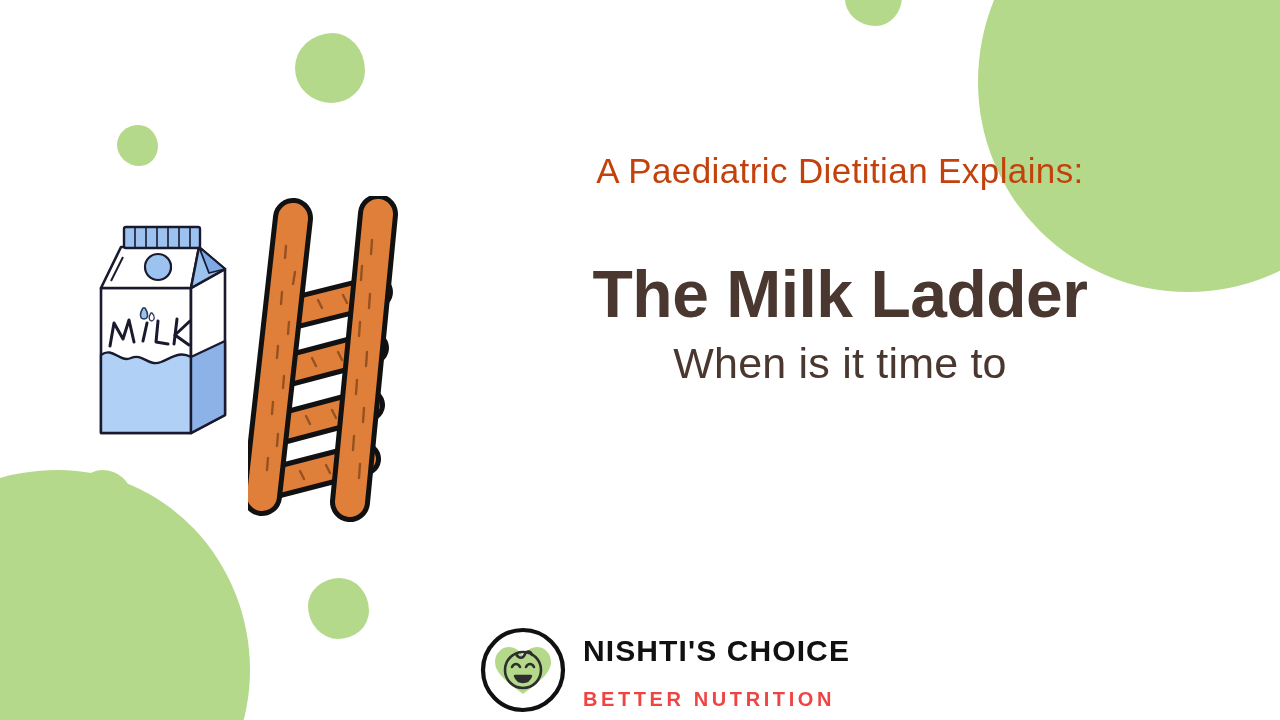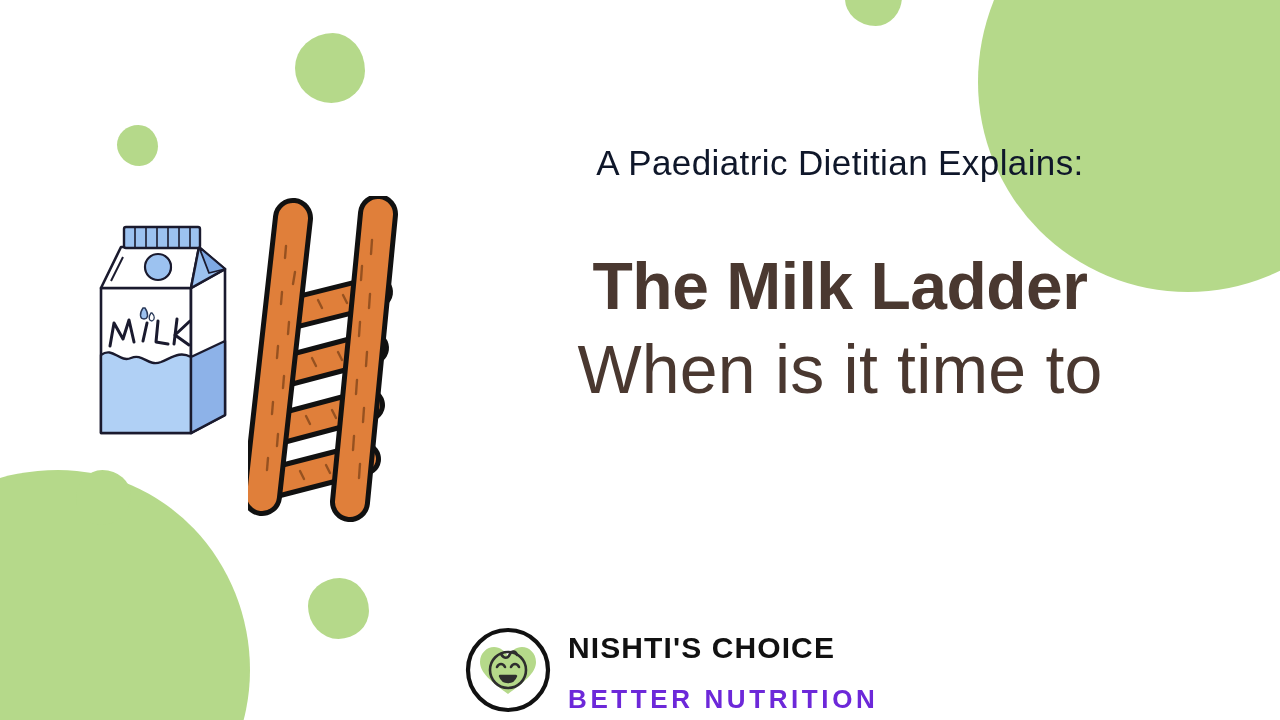--- a/index.html
+++ b/index.html
@@ -88,69 +88,69 @@
     top: 140px;
     width: 740px;
     text-align: center;
     color: #463630;
   }
   #eyebrow-text {
     font-size: 35px;
     font-weight: 300;
     letter-spacing: 0.4px;
     line-height: 1.1;
-    margin: 4px;
-    color: #0f172a;
+    margin: 12px;
+    color: #c2410c;
   }
   #headline-group {
     margin-top: 70px;
   }
   #headline-main {
     font-size: 66px;
     font-weight: 800;
     letter-spacing: -0.5px;
     line-height: 1.0;
     margin: 12px;
     color: #4a3830;
   }
   .headline-sub-line {
-    font-size: 68px;
+    font-size: 43px;
     font-weight: 300;
     letter-spacing: 0.2px;
     line-height: 1.12;
     margin: 12px;
     color: #4a3830;
   }
 
   
   #logo-lockup {
     position: absolute;
-    left: 464px;
+    left: 479px;
     top: 626px;
     display: flex;
     align-items: center;
     gap: 16px;
   }
   #logo-wordmark {
     display: flex;
     flex-direction: column;
     justify-content: center;
     line-height: 1;
   }
   #logo-name {
     font-size: 30px;
     font-weight: 700;
     letter-spacing: 1.1px;
     color: #111111;
   }
   #logo-tagline {
-    font-size: 26px;
+    font-size: 20px;
     font-weight: 700;
     letter-spacing: 3.6px;
-    color: #6d28d9;
+    color: #ef4444;
     margin-top: 23px;
   }
 </style>
 </head>
 <body>
 
 <div id="slide">
 
   <div class="blob blob-corner-tr"></div>
   <div class="blob blob-corner-bl"></div>

